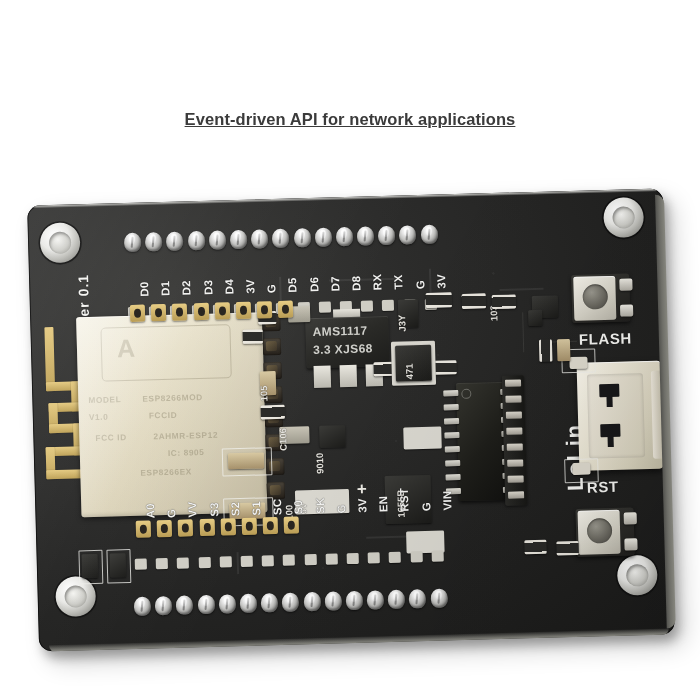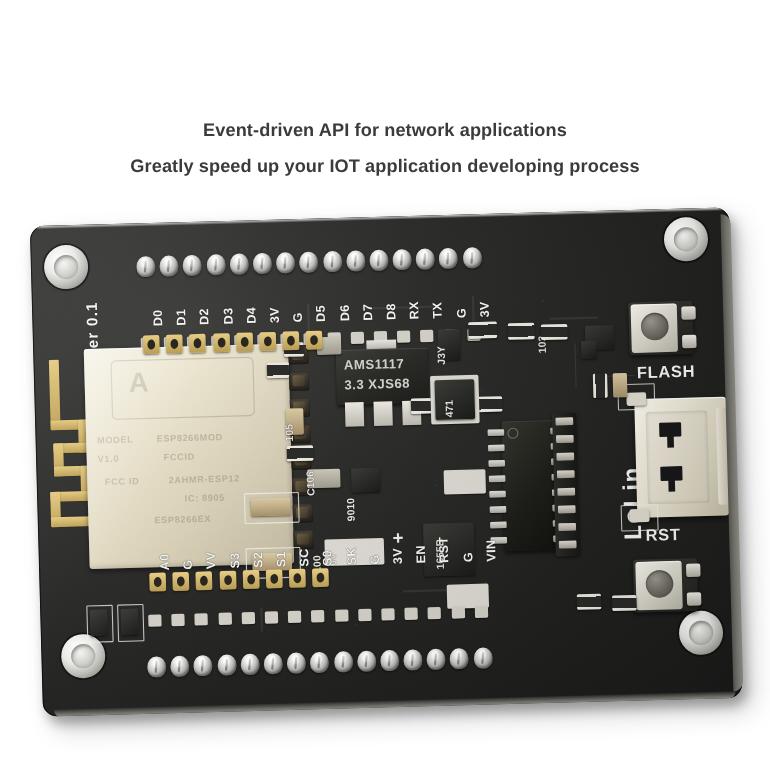--- a/index.html
+++ b/index.html
@@ -8,21 +8,21 @@
     font-family:"Liberation Sans", sans-serif;
     overflow:hidden;position:relative;
   }
   #stage{position:absolute;inset:0;width:700px;height:700px;background:#fff;}
 
   
   .headline{
     position:absolute;left:0;right:0;text-align:center;
     color:#3b3b3b;font-weight:bold;letter-spacing:.1px;
   }
-  .headline.l1{top:110px;font-size:16.5px;}
+  .headline.l1{top:110px;font-size:16.5px;text-decoration:underline;}
   .headline.l2{top:142px;font-size:16.5px;}
 
   
   .board-wrap{
     position:absolute;left:33px;top:197px;width:636px;height:446px;
     transform:rotate(-1.55deg);
   }
   .board{
     position:absolute;inset:0;border-radius:13px;
     background:
@@ -181,21 +181,20 @@
   .partlbl.rot{transform-origin:left top;transform:rotate(-90deg);}
 
   .tracefine{position:absolute;background:rgba(225,225,215,.10);}
 </style>
 </head>
 <body>
 
 <div id="stage">
 
   <div class="headline l1">Event-driven API for network applications</div>
-  <div class="headline l2">Greatly speed up your IOT application developing process</div>
 
   <div class="board-wrap">
     <div class="board">
 
       <div class="speckle"></div>
 
       <div class="silk-trace" style="left:250px;top:78px;width:1.5px;height:34px;"></div>
       <div class="silk-trace" style="left:300px;top:82px;width:70px;height:1.5px;"></div>
       <div class="silk-trace" style="left:400px;top:74px;width:1.5px;height:26px;"></div>
       <div class="silk-trace" style="left:470px;top:96px;width:44px;height:1.5px;"></div>

